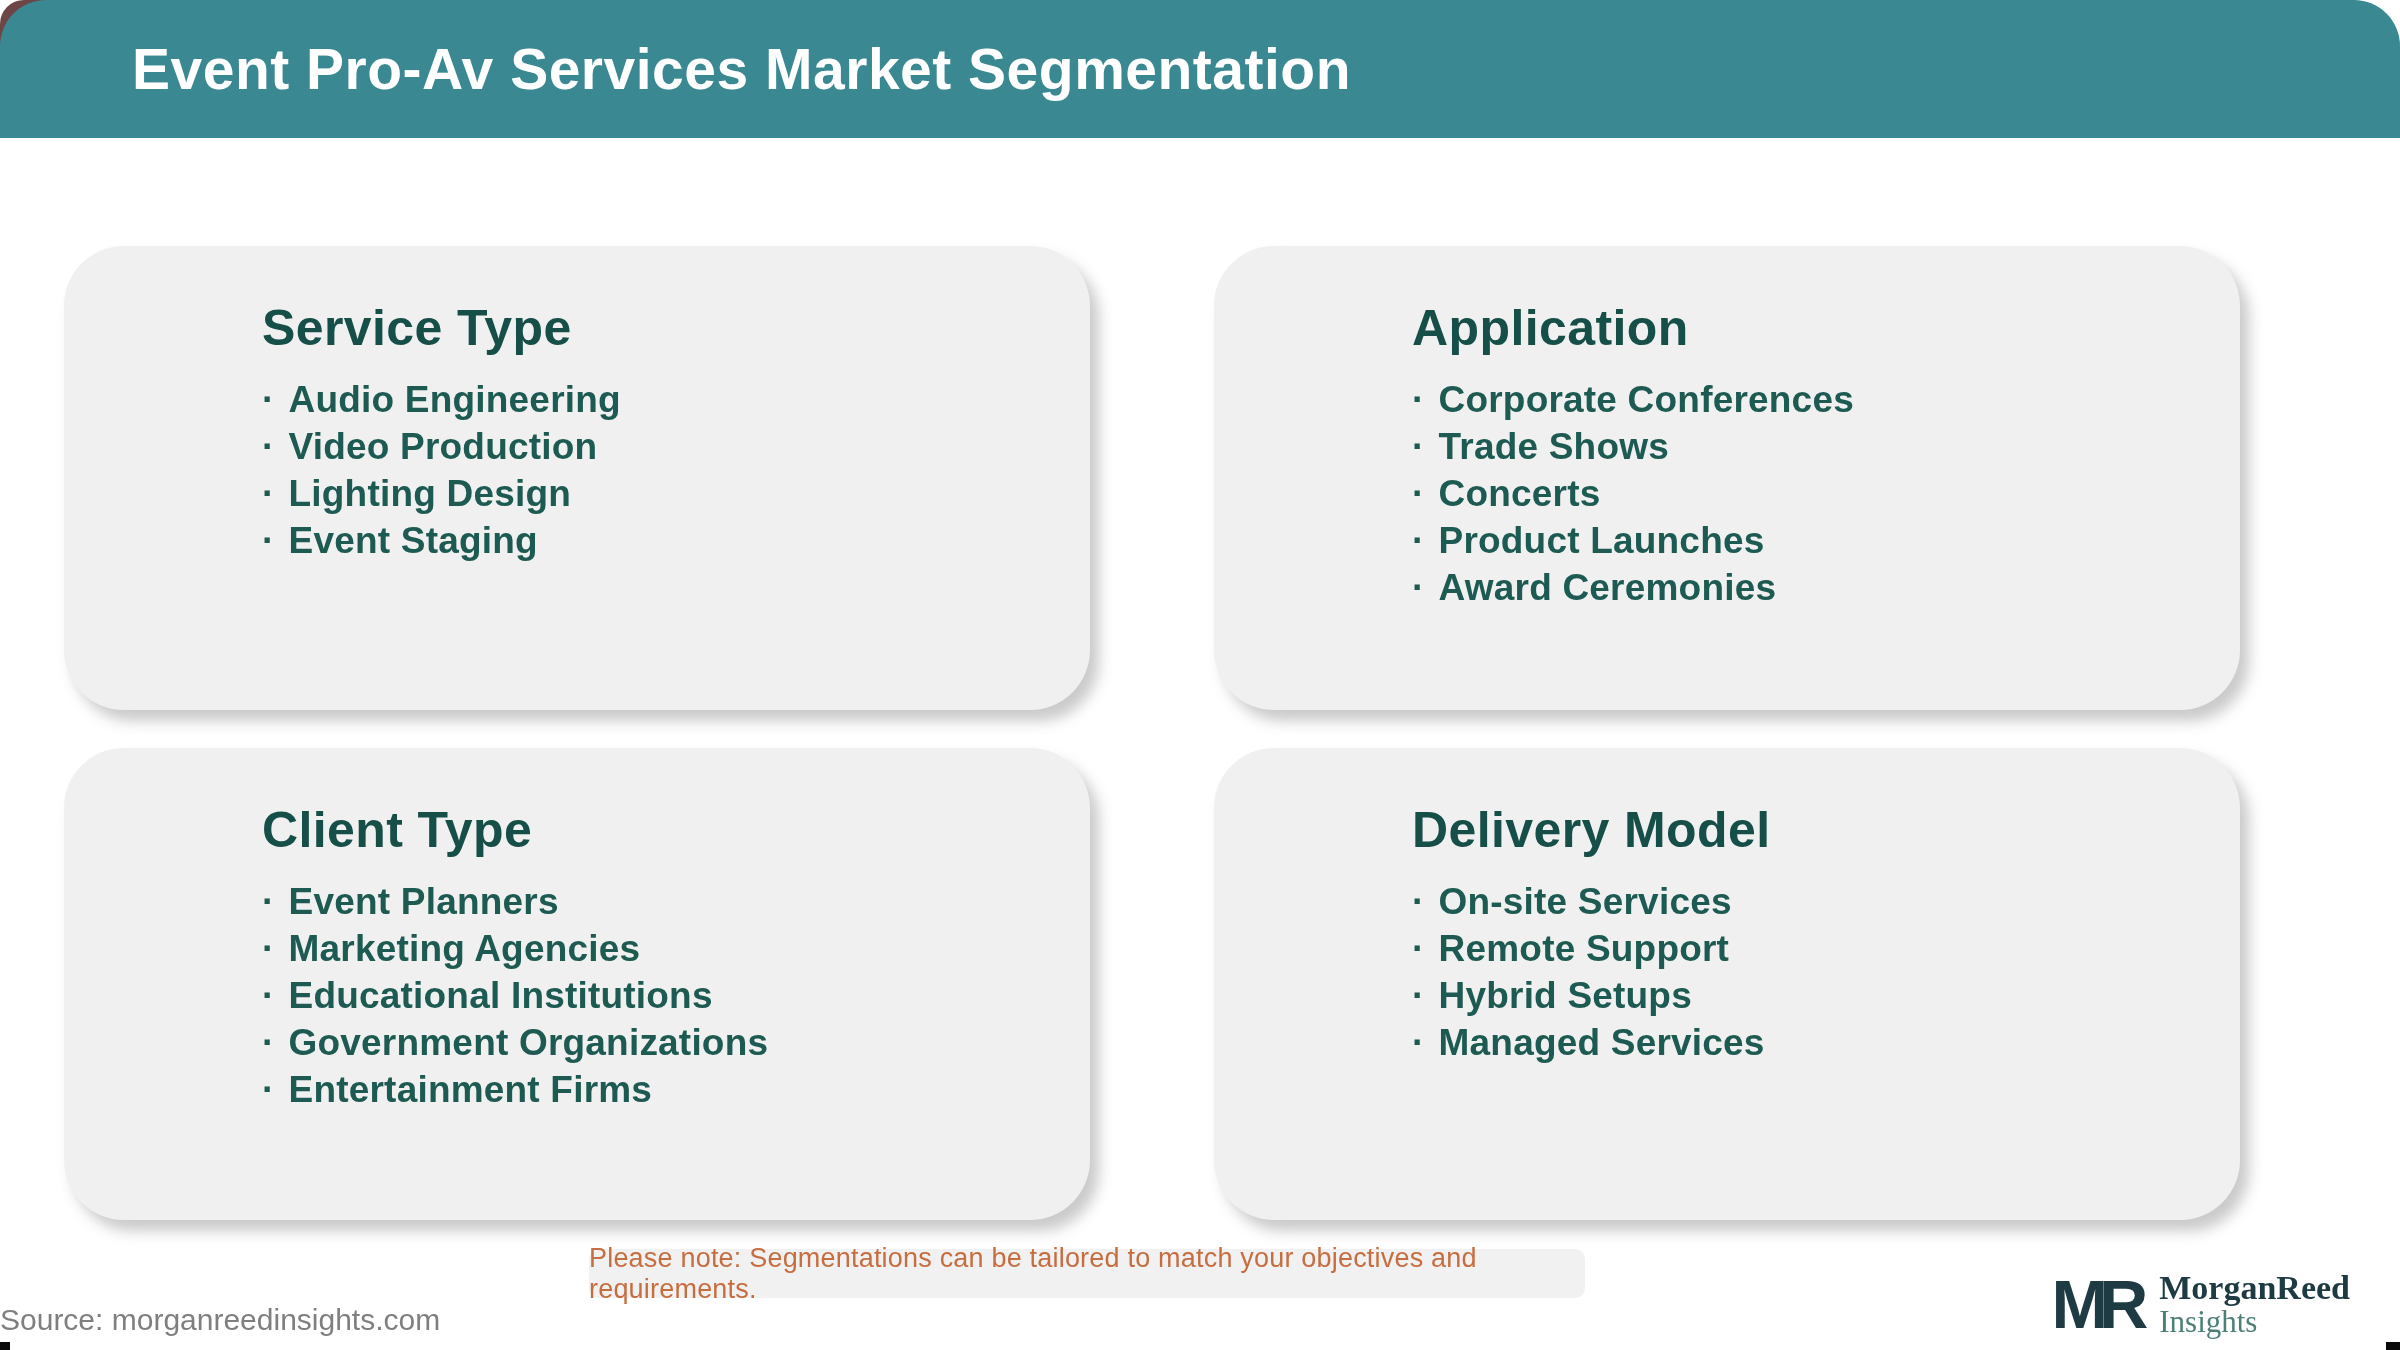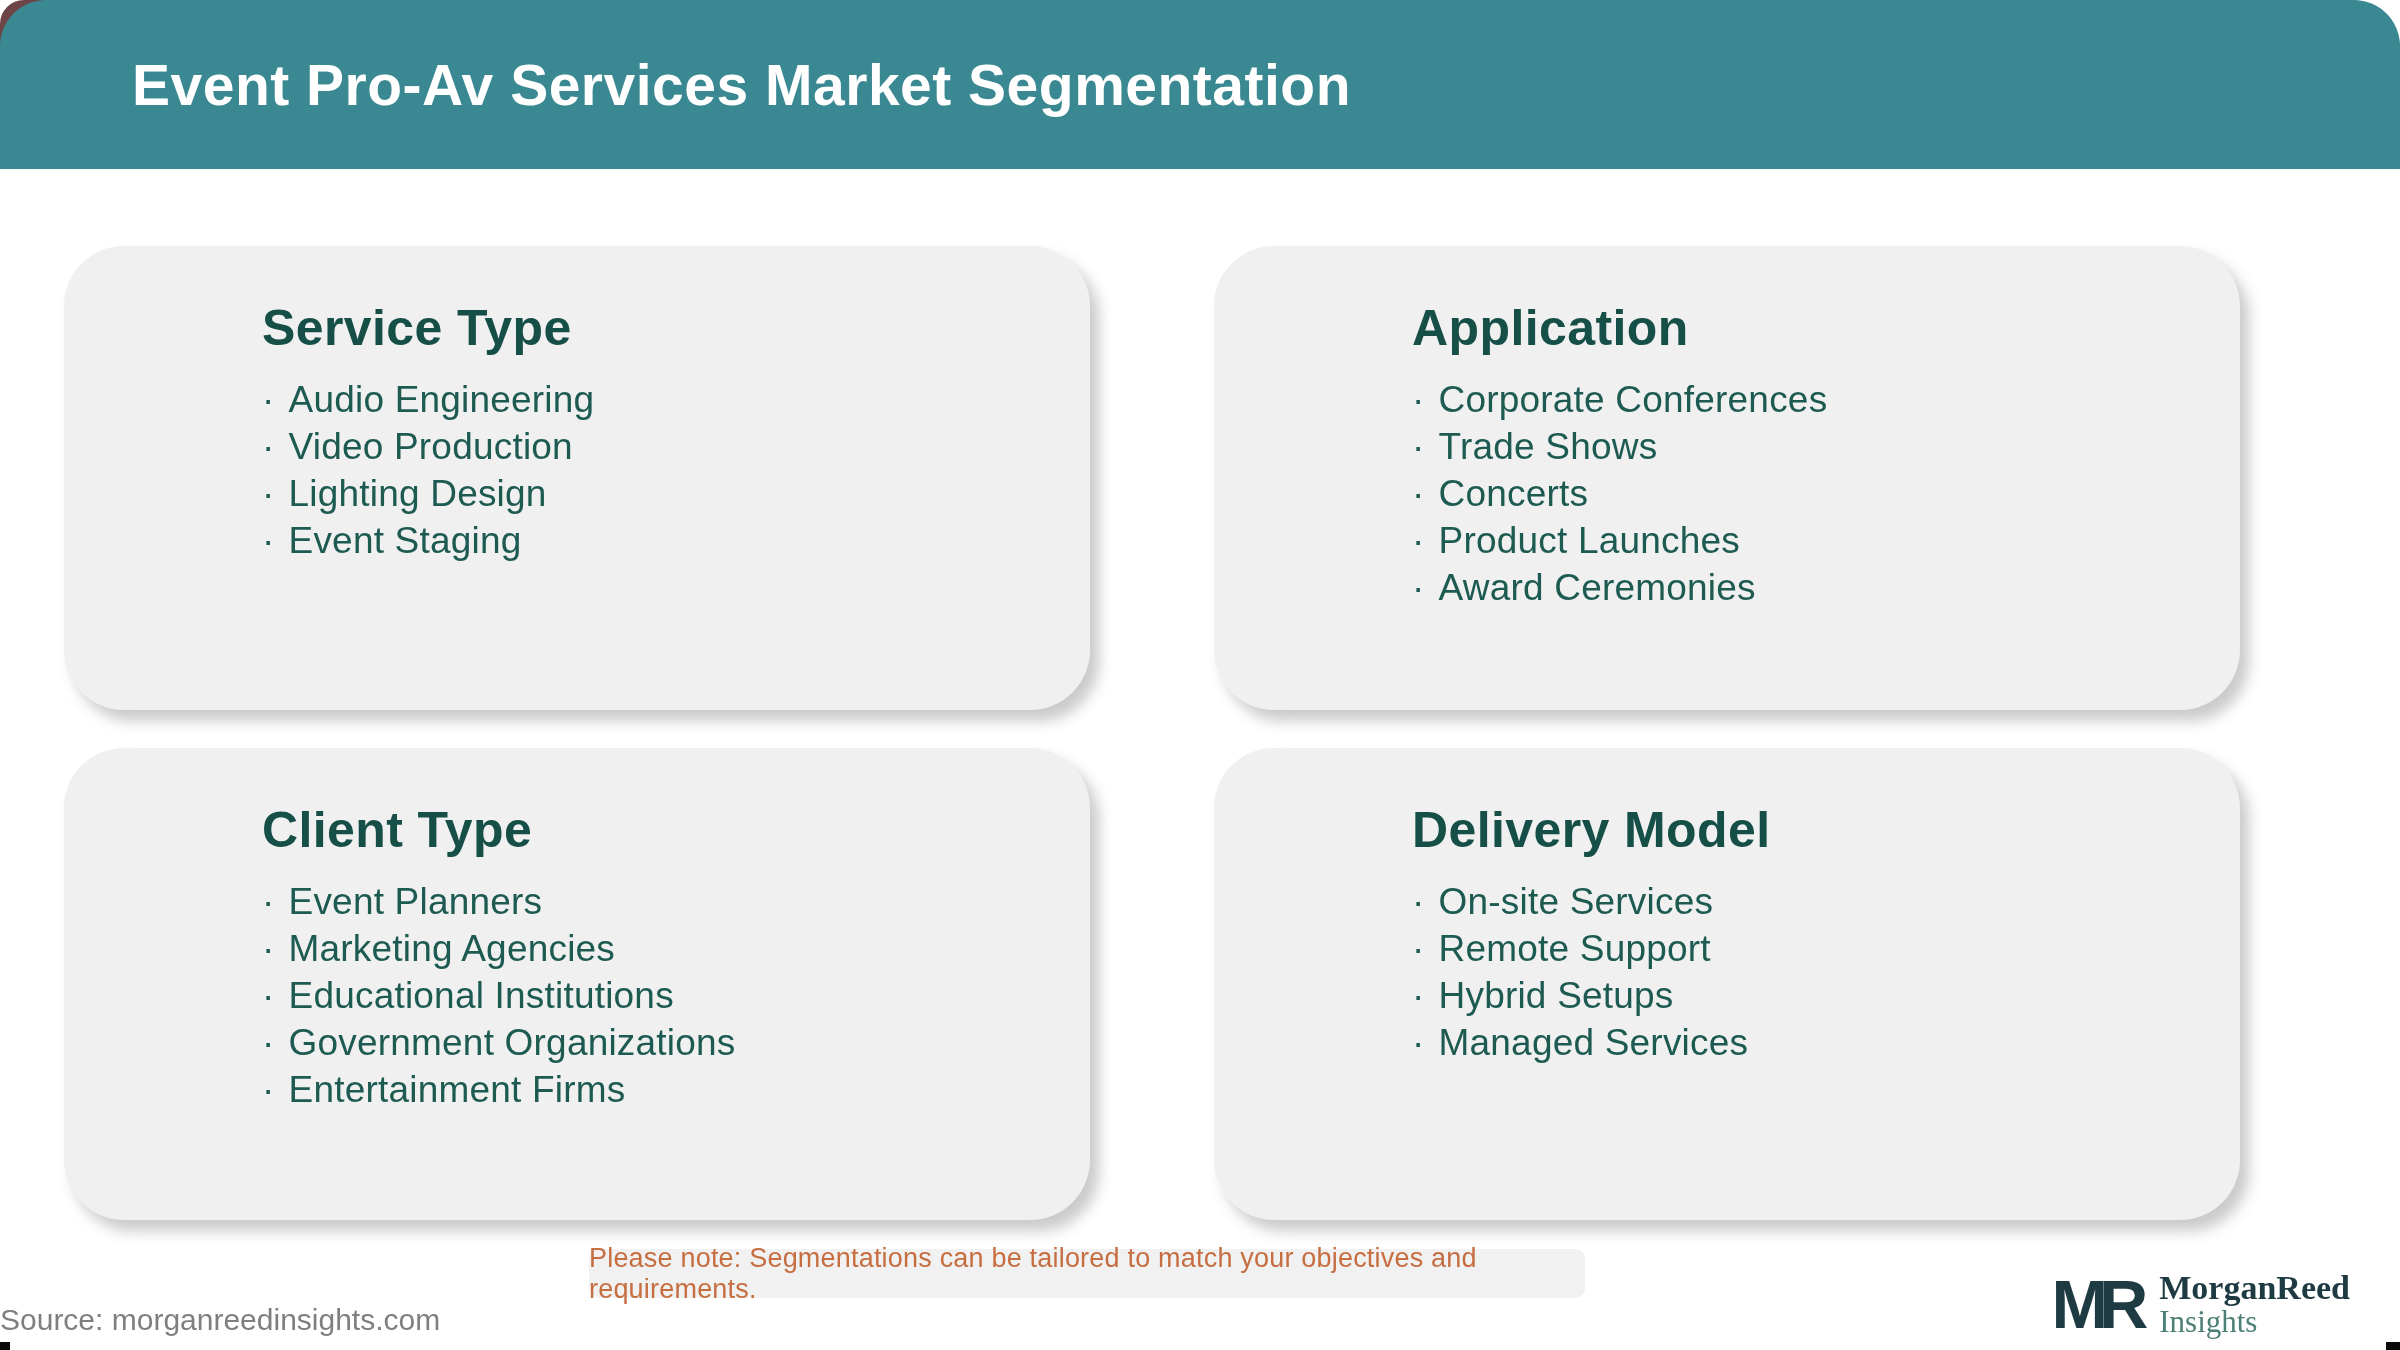--- a/index.html
+++ b/index.html
@@ -9,21 +9,21 @@
   }
 
   
   .corner-accent {
     position:absolute; top:0; left:0; width:92px; height:92px;
     background:var(--corner-accent, #6e4547);
     border-top-left-radius:24px;
   }
 
   .header {
-    position:absolute; top:0; left:0; width:2400px; height:169px;
+    position:absolute; top:0; left:0; width:2400px; height:138px;
     background:var(--header-bg, #3a8892);
     border-radius:46px 46px 0 0;
     display:flex; align-items:center;
   }
   .page-title {
     color:#ffffff; font-size:57px; font-weight:700; letter-spacing:0.5px;
     padding-left:132px; white-space:nowrap;
   }
 
   .cards {
@@ -41,21 +41,21 @@
   .card:nth-child(-n+2) { height:464px; }
   .card:nth-child(n+3)  { height:472px; }
 
   .card-title {
     margin:0 0 18px 0;
     font-size:50px; font-weight:700; line-height:60px; letter-spacing:0.4px;
     color:var(--heading, #164f47);
   }
   .card-list { list-style:none; margin:0; padding:0; }
   .card-list li {
-    font-size:37px; line-height:47px; font-weight:400; letter-spacing:0.2px;
+    font-size:37px; line-height:47px; font-weight:700; letter-spacing:0.2px;
     color:var(--item, #1d5a51); white-space:nowrap;
   }
   .card-list li::before { content:"·"; margin-right:14px; }
 
   .note-bar {
     position:absolute; left:589px; top:1249px; width:996px; height:49px;
     background:var(--note-bg, #f1f1f1); border-radius:10px;
     display:flex; align-items:center; justify-content:center;
   }
   .note-text { color:var(--note-text, #c76e41); font-size:27px; letter-spacing:0.2px; }

